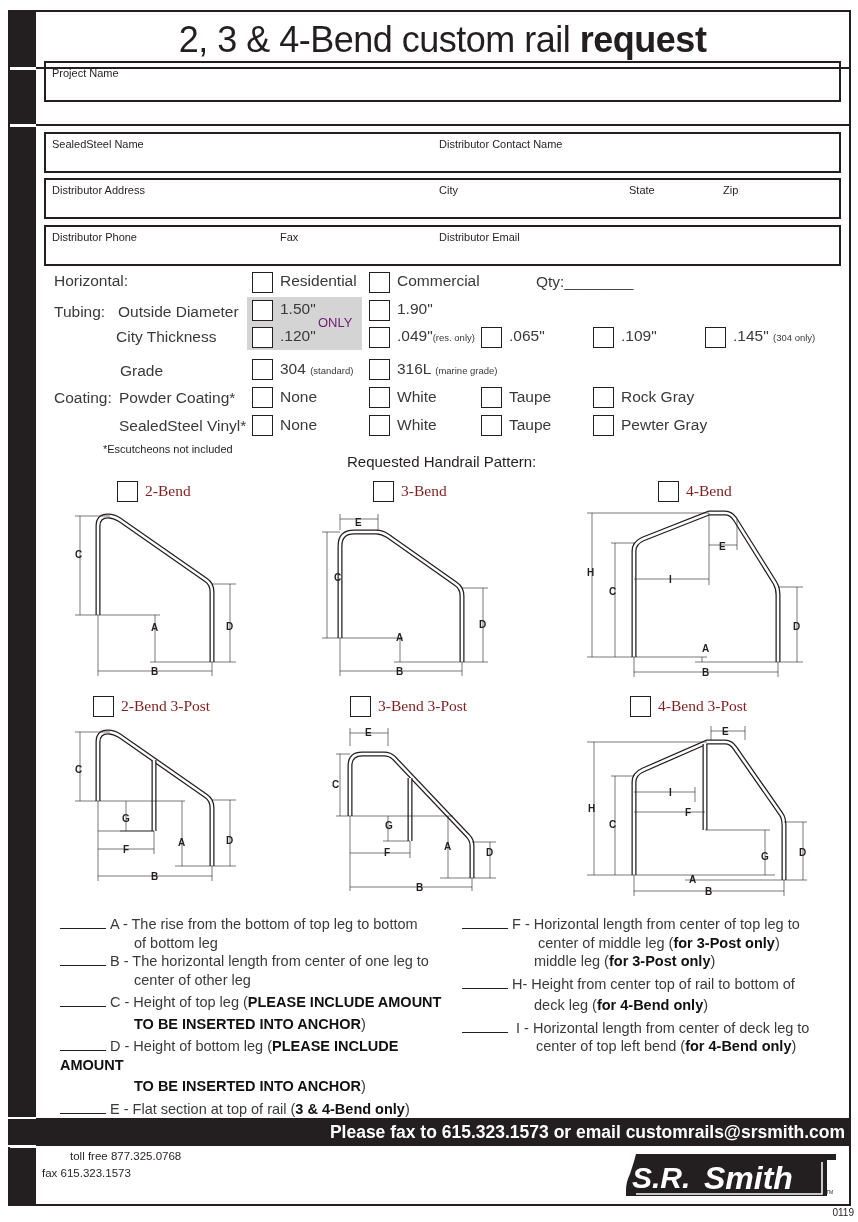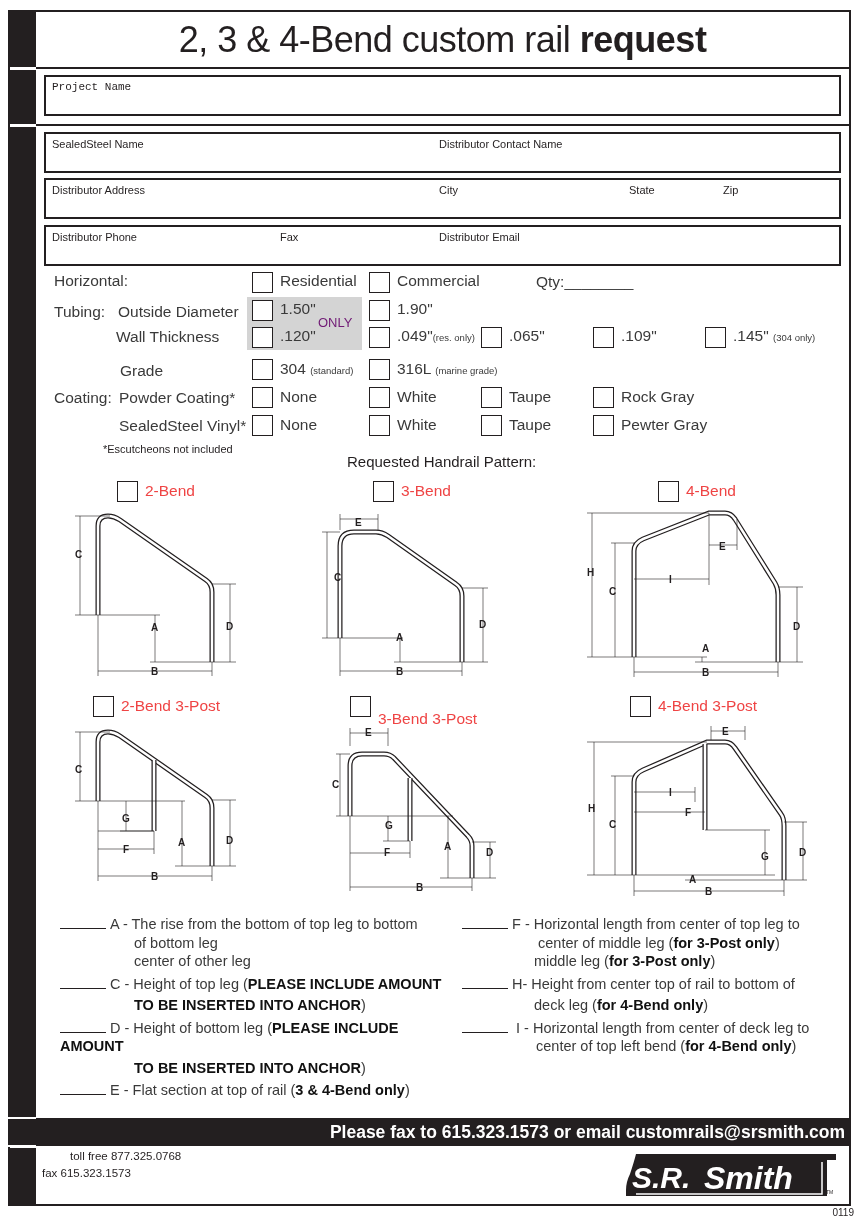--- a/index.html
+++ b/index.html
@@ -12,21 +12,21 @@
   .field{position:absolute;left:44px;width:797px;border:2px solid #231f20;height:41px;}
   .flabel{position:absolute;top:4px;font-size:11px;}
   .row-label{position:absolute;font-size:15.5px;color:#3a3a3a;}
   .cb{position:absolute;width:21px;height:21px;border:1.2px solid #231f20;background:#fff;}
   .opt{position:absolute;font-size:15.5px;color:#3a3a3a;white-space:nowrap;}
   .opt small{font-size:9.5px;}
   .gray{position:absolute;left:247px;top:297px;width:115px;height:53px;background:#d4d4d4;}
   .only{position:absolute;left:318px;top:315px;font-size:13px;color:#701a75;}
   .note{position:absolute;left:103px;top:443px;font-size:11px;color:#231f20;}
   .pattern-title{position:absolute;left:347px;top:453px;font-size:15px;color:#231f20;}
-  .pat-label{position:absolute;font-size:15.5px;color:#ef4444;}
+  .pat-label{position:absolute;font-size:15.5px;color:#7f1d1d;font-family:Liberation Serif, serif;}
   svg.diag{position:absolute;overflow:visible;}
   svg.diag text{font-family:"Liberation Sans",sans-serif;font-weight:700;font-size:10px;fill:#231f20;}
   .legend{position:absolute;font-size:14.5px;color:#3a3a3a;line-height:18.5px;}
   .legend .blank{display:inline-block;width:46px;border-bottom:1px solid #231f20;margin-right:4px;vertical-align:baseline;}
   .legend b{color:#111;font-weight:700;}
   .legend .cont{padding-left:74px;}
   .banner{position:absolute;left:8px;top:1118px;width:843px;height:28px;background:#231f20;color:#fff;text-align:right;font-size:17.5px;font-weight:700;line-height:28px;padding-right:6px;}
   .wl{position:absolute;left:8px;width:28px;height:2px;background:#fff;}
   .contact{position:absolute;left:42px;font-size:11.5px;color:#231f20;}
   .logo{position:absolute;left:622px;top:1152px;width:218px;height:46px;}
@@ -38,21 +38,21 @@
 <div class="frame"></div>
 <div class="lbar" style="top:10px;height:57px;"></div>
 <div class="lbar" style="top:70px;height:54px;"></div>
 <div class="lbar" style="top:127px;height:990px;"></div>
 <div class="lbar" style="top:1148px;height:58px;"></div>
 
 <div class="title"><span>2, 3 &amp; 4-Bend custom rail </span><b>request</b></div>
 <div class="hline" style="top:67px;width:813px;"></div>
 <div class="hline" style="top:124px;width:813px;"></div>
 
-<div class="field" style="top:75px;font-family:Liberation Mono, monospace;">
+<div class="field" style="top:61px;">
   <span class="flabel" style="left:6px;">Project Name</span>
 </div>
 <div class="field" style="top:132px;">
   <span class="flabel" style="left:6px;">SealedSteel Name</span>
   <span class="flabel" style="left:393px;">Distributor Contact Name</span>
   <div style="position:absolute;left:0;top:0;width:385px;height:100%;"></div>
   <div style="position:absolute;left:390px;top:0;right:0;height:100%;"></div>
 </div>
 <div class="field" style="top:178px;">
   <span class="flabel" style="left:6px;">Distributor Address</span>
@@ -82,21 +82,21 @@
 
 <div class="gray"></div>
 <span class="row-label" style="left:54px;top:303px;">Tubing:</span>
 <span class="row-label" style="left:118px;top:303px;">Outside Diameter</span>
 <div class="cb" style="left:252px;top:300px;"></div>
 <span class="opt" style="left:280px;top:300px;">1.50"</span>
 <span class="only">ONLY</span>
 <div class="cb" style="left:369px;top:300px;"></div>
 <span class="opt" style="left:397px;top:300px;">1.90"</span>
 
-<span class="row-label" style="left:116px;top:328px;">Wall Thickness</span>
+<span class="row-label" style="left:116px;top:328px;">City Thickness</span>
 <div class="cb" style="left:252px;top:327px;"></div>
 <span class="opt" style="left:280px;top:327px;">.120"</span>
 <div class="cb" style="left:369px;top:327px;"></div>
 <span class="opt" style="left:397px;top:327px;"><span>.049"</span><small>(res. only)</small></span>
 <div class="cb" style="left:481px;top:327px;"></div>
 <span class="opt" style="left:509px;top:327px;">.065"</span>
 <div class="cb" style="left:593px;top:327px;"></div>
 <span class="opt" style="left:621px;top:327px;">.109"</span>
 <div class="cb" style="left:705px;top:327px;"></div>
 <span class="opt" style="left:733px;top:327px;"><span>.145"</span> <small>(304 only)</small></span>
@@ -134,21 +134,21 @@
 <div class="cb" style="left:117px;top:481px;"></div>
 <span class="pat-label" style="left:145px;top:482px;">2-Bend</span>
 <div class="cb" style="left:373px;top:481px;"></div>
 <span class="pat-label" style="left:401px;top:482px;">3-Bend</span>
 <div class="cb" style="left:658px;top:481px;"></div>
 <span class="pat-label" style="left:686px;top:482px;">4-Bend</span>
 
 <div class="cb" style="left:93px;top:696px;"></div>
 <span class="pat-label" style="left:121px;top:697px;">2-Bend 3-Post</span>
 <div class="cb" style="left:350px;top:696px;"></div>
-<span class="pat-label" style="left:378px;top:697px;margin-top:13px;">3-Bend 3-Post</span>
+<span class="pat-label" style="left:378px;top:697px;">3-Bend 3-Post</span>
 <div class="cb" style="left:630px;top:696px;"></div>
 <span class="pat-label" style="left:658px;top:697px;">4-Bend 3-Post</span>
 
 <svg class="diag" style="left:70px;top:510px;" width="180" height="165">
   <g fill="none" stroke="#231f20">
     <path d="M28,105 L28,16 Q28,6 38,6 Q44,6 50,10 L136,70 Q142,74 142,82 L142,152" stroke-width="5" stroke-linecap="butt"></path>
     <path d="M28,105 L28,16 Q28,6 38,6 Q44,6 50,10 L136,70 Q142,74 142,82 L142,152" stroke="#fff" stroke-width="2.5"></path>
     <g stroke-width="0.6">
       <line x1="5" y1="6" x2="40" y2="6"></line>
         <line x1="5" y1="105" x2="28" y2="105"></line>
@@ -342,20 +342,21 @@
     <text x="137" y="13">E</text>
     <text x="176" y="138">G</text>
     <text x="104" y="161">A</text>
     <text x="214" y="134">D</text>
     <text x="120" y="173">B</text>
 </svg>
 
 <div class="legend" style="left:60px;top:915px;width:390px;">
   <div><span class="blank"></span><span>A - The rise from the bottom of top leg to bottom</span></div>
   <div class="cont">of bottom leg</div>
+  <div><span class="blank"></span><span>B - The horizontal length from center of one leg to</span></div>
   <div class="cont">center of other leg</div>
   <div style="margin-top:4px;"><span class="blank"></span><span>C - Height of top leg (</span><b>PLEASE INCLUDE AMOUNT</b></div>
   <div class="cont" style="margin-top:3px;"><b>TO BE INSERTED INTO ANCHOR</b><span>)</span></div>
   <div style="margin-top:4px;"><span class="blank"></span><span>D - Height of bottom leg (</span><b>PLEASE INCLUDE AMOUNT</b></div>
   <div class="cont" style="margin-top:3px;"><b>TO BE INSERTED INTO ANCHOR</b><span>)</span></div>
   <div style="margin-top:4px;"><span class="blank"></span><span>E -  Flat section at top of rail (</span><b>3 &amp; 4-Bend only</b><span>)</span></div>
 </div>
 
 <div class="legend" style="left:462px;top:915px;width:380px;">
   <div><span class="blank"></span><span>F - Horizontal length from center of top leg to</span></div>

